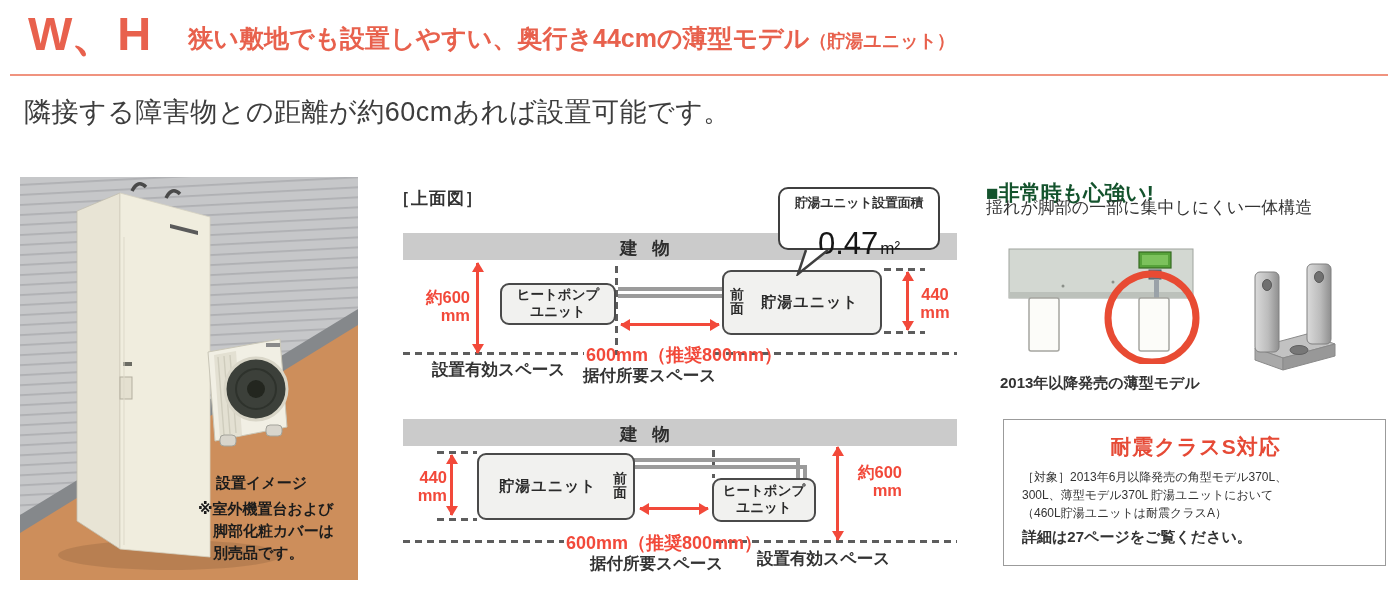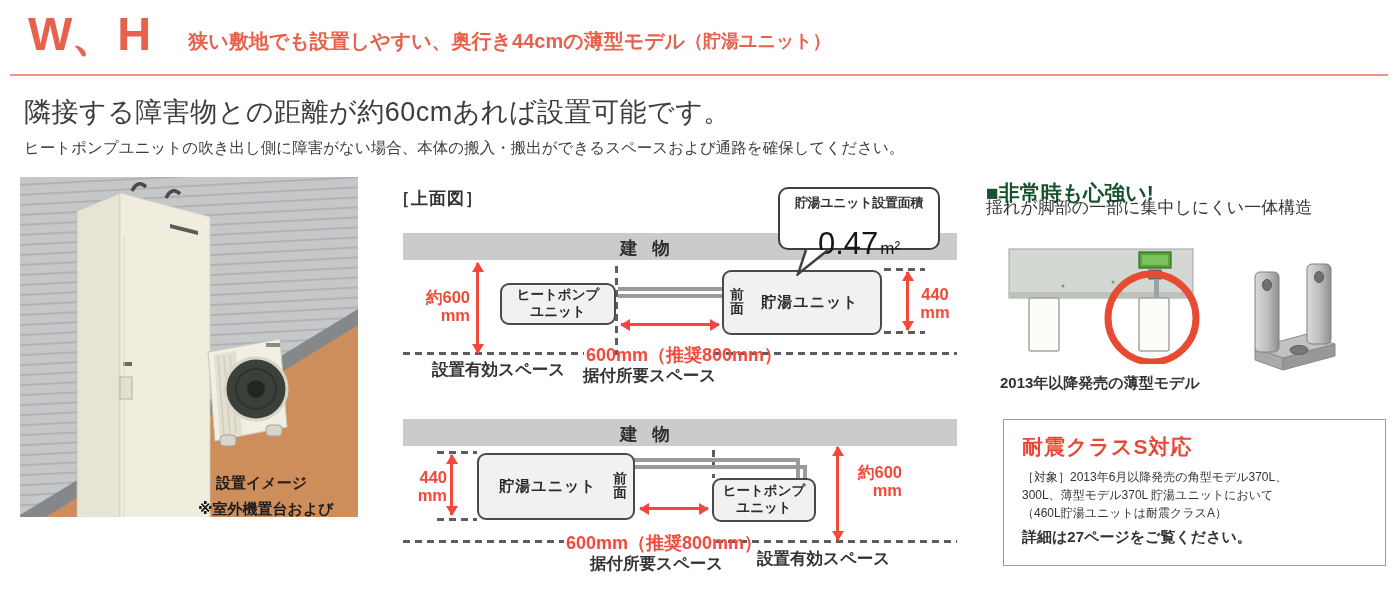--- a/index.html
+++ b/index.html
@@ -13,30 +13,30 @@
   }
   *{box-sizing:border-box;margin:0;padding:0;}
   html,body{background:#fff;}
   body{font-family:"Liberation Sans","DejaVu Sans",sans-serif;color:var(--ink);}
   .page{position:relative;width:1398px;height:598px;background:#fff;overflow:hidden;}
 
   
   .hdr{position:absolute;left:28px;top:10px;display:flex;align-items:flex-end;white-space:nowrap;}
   .series-big{font-size:47px;font-weight:700;color:var(--accent);letter-spacing:-1px;line-height:1;}
   .series-small{font-size:27px;font-weight:700;color:var(--accent);margin-left:8px;padding-bottom:4px;line-height:1;}
-  .tagline{font-size:20px;font-weight:700;color:var(--accent);margin-left:38px;padding-bottom:6px;line-height:1;}
+  .tagline{font-size:25px;font-weight:700;color:var(--accent);margin-left:38px;padding-bottom:6px;line-height:1;}
   .tagline-note{font-size:18px;font-weight:700;color:var(--accent);padding-bottom:7px;line-height:1;}
   .hdr-rule{position:absolute;left:10px;top:74px;width:1378px;height:2px;background:#f0937f;}
 
   
   .intro-heading{position:absolute;left:24px;top:94px;font-size:27px;font-weight:500;color:#3d3d3d;letter-spacing:.5px;white-space:nowrap;}
   .intro-note{position:absolute;left:24px;top:138px;font-size:15.5px;font-weight:500;color:#3d3d3d;white-space:nowrap;}
 
   
-  .photo{position:absolute;left:20px;top:177px;width:338px;height:340px;overflow:hidden;}
+  .photo{position:absolute;left:20px;top:177px;width:338px;height:403px;overflow:hidden;}
   .photo svg{display:block;}
   .photo-caption-title{position:absolute;left:196px;top:297px;font-size:15px;font-weight:600;color:#1c1c1c;}
   .photo-caption-note{position:absolute;left:178px;top:321px;font-size:15px;font-weight:600;color:#1c1c1c;line-height:1.45;white-space:pre-line;padding-left:1em;text-indent:-1em;}
 
   
   .view-label{position:absolute;left:393px;top:187px;font-size:17px;font-weight:600;color:#333;letter-spacing:1px;}
   .band{position:absolute;background:var(--band);}
   .band-label{position:absolute;font-size:17.5px;font-weight:600;color:#2e2e2e;letter-spacing:5px;white-space:nowrap;}
   .unitbox{position:absolute;background:var(--boxfill);border:2.5px solid var(--boxborder);border-radius:9px;
            display:flex;align-items:center;justify-content:center;text-align:center;color:#2b2b2b;}
@@ -69,38 +69,37 @@
   .callout-num{font-size:31px;}
   .callout-unit{font-size:17px;margin-left:2px;}
   .callout-tail{position:absolute;left:794px;top:248px;z-index:3;}
 
   
   .quake-heading{position:absolute;left:986px;top:179px;font-size:21px;font-weight:700;color:#14532d;white-space:nowrap;text-align:right;}
   .quake-sub{position:absolute;left:986px;top:196px;font-size:17px;font-weight:500;color:#333;white-space:nowrap;}
   .img-wrap{position:absolute;}
   .model-caption{position:absolute;left:1000px;top:374px;font-size:15px;font-weight:600;color:#333;white-space:nowrap;}
   .seismic-box{position:absolute;left:1003px;top:419px;width:383px;height:147px;border:1.5px solid #9b9b9b;background:#fff;padding:13px 16px 0 18px;}
-  .seismic-title{font-size:21px;font-weight:700;color:#e64a36;letter-spacing:1px;}
+  .seismic-title{font-size:21px;font-weight:700;color:#e64a36;letter-spacing:1px;text-align:center;}
   .seismic-body{margin-top:7px;font-size:12px;font-weight:500;color:#333;line-height:1.5;white-space:pre-line;}
   .seismic-detail{margin-top:6px;font-size:15px;font-weight:700;color:#333;}
 </style>
 </head>
 <body>
 
 <div class="page">
 
   <div class="hdr">
     <span class="series-big">W、H</span>
     <span class="tagline">狭い敷地でも設置しやすい、奥行き44cmの薄型モデル</span>
     <span class="tagline-note">（貯湯ユニット）</span>
   </div>
   <div class="hdr-rule"></div>
 
   <div class="intro-heading">隣接する障害物との距離が約60cmあれば設置可能です。</div>
-  <div class="intro-note">ヒートポンプユニットの吹き出し側に障害がない場合、本体の搬入・搬出ができるスペースおよび通路を確保してください。</div>
 
   <div class="photo">
     <svg width="338" height="403" viewBox="0 0 338 403">
       <defs>
         <pattern id="siding" width="338" height="10" patternUnits="userSpaceOnUse" patternTransform="rotate(-3)">
           <rect width="338" height="10" fill="#c6c7c9"></rect>
           <rect y="7" width="338" height="1.8" fill="#afb0b3"></rect>
         </pattern>
       </defs>
       <rect width="338" height="403" fill="url(#siding)"></rect>

